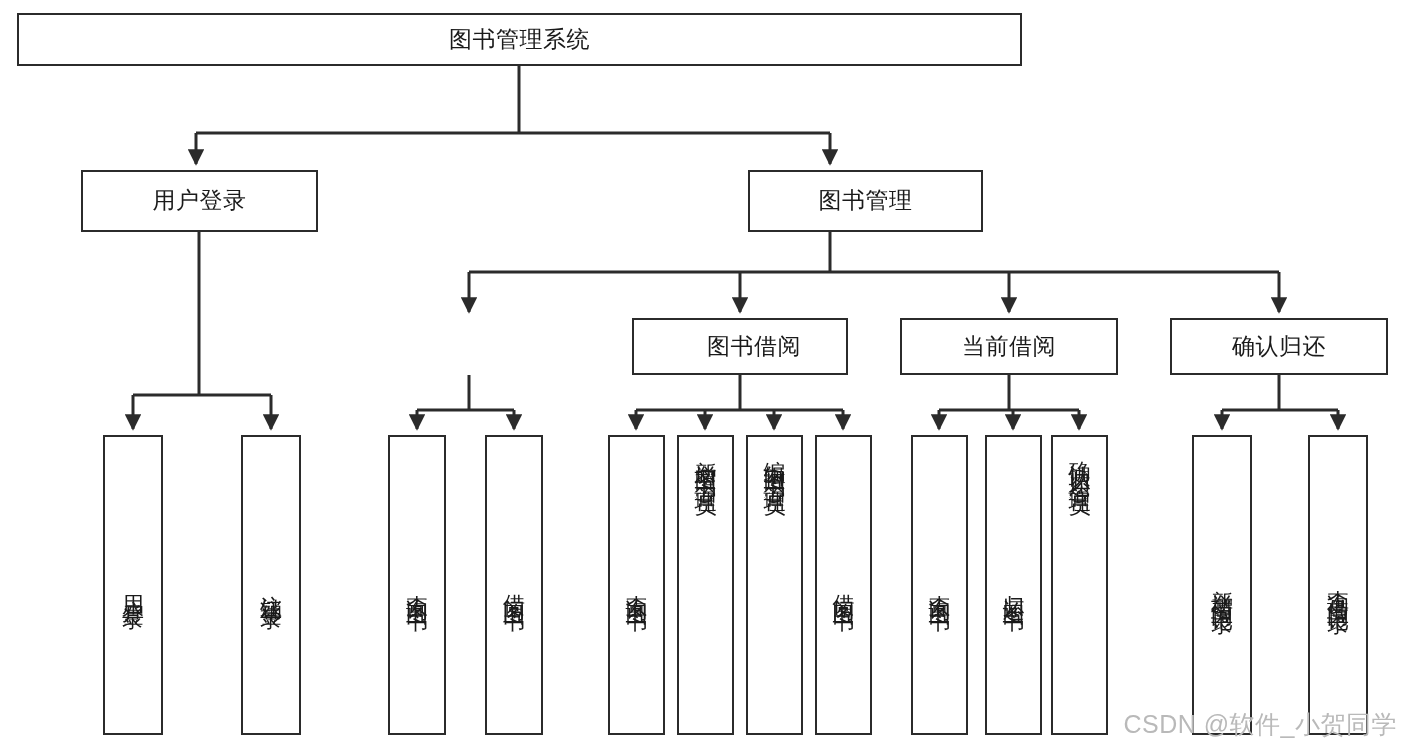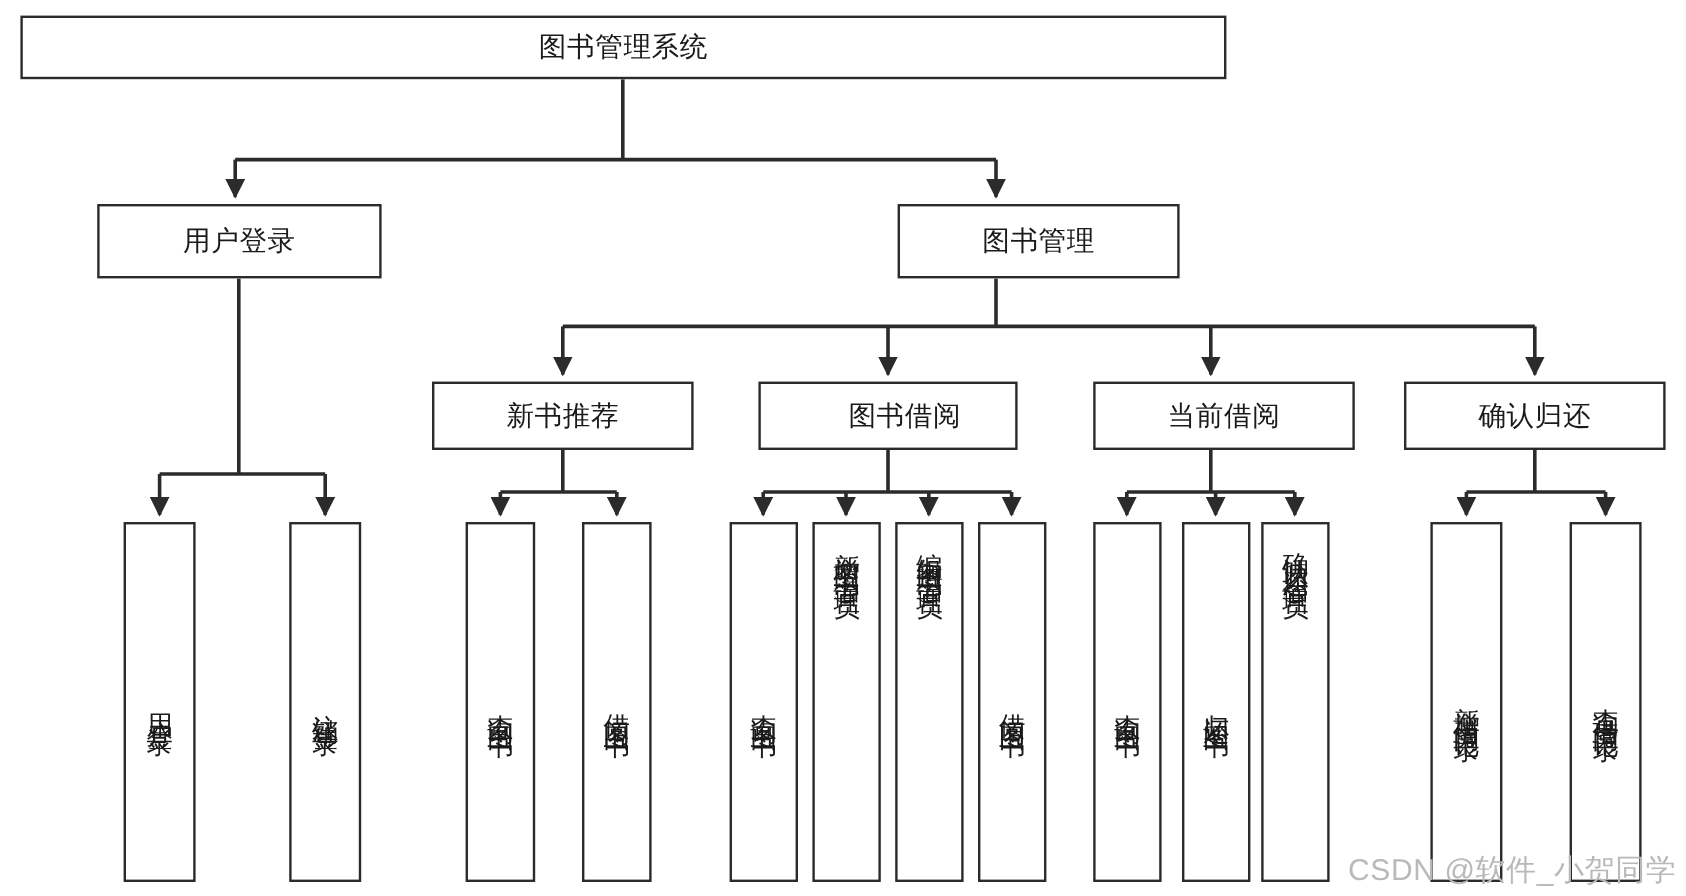--- a/index.html
+++ b/index.html
@@ -134,27 +134,24 @@
     <span>图书管理系统</span>
   </div>
 
   <div class="node h" style="left: 81px; top: 170px; width: 237px; height: 62px;">
     <span>用户登录</span>
   </div>
   <div class="node h" style="left: 712px; top: 170px; width: 235px; height: 62px; margin-left: 36px;">
     <span>图书管理</span>
   </div>
 
-  <div class="node h" style="left: 360px; top: 318px; width: 218px; height: 57px;">
-    <span>新书推荐</span>
-  </div>
   <div class="node h" style="left: 632px; top: 318px; width: 216px; height: 57px; padding-left: 28px;">
     <span>图书借阅</span>
   </div>
-  <div class="node h" style="left: 900px; top: 318px; width: 218px; height: 57px; margin-left: 11px;">
+  <div class="node h" style="left: 900px; top: 318px; width: 218px; height: 57px;">
     <span>当前借阅</span>
   </div>
   <div class="node h" style="left: 1170px; top: 318px; width: 218px; height: 57px;">
     <span>确认归还</span>
   </div>
 
   <div class="node leaf" style="left: 103px; top: 435px; width: 60px; height: 300px;">
     <span class="leaf-inner">
         <span class="vtext">用户登录</span>
       </span>

